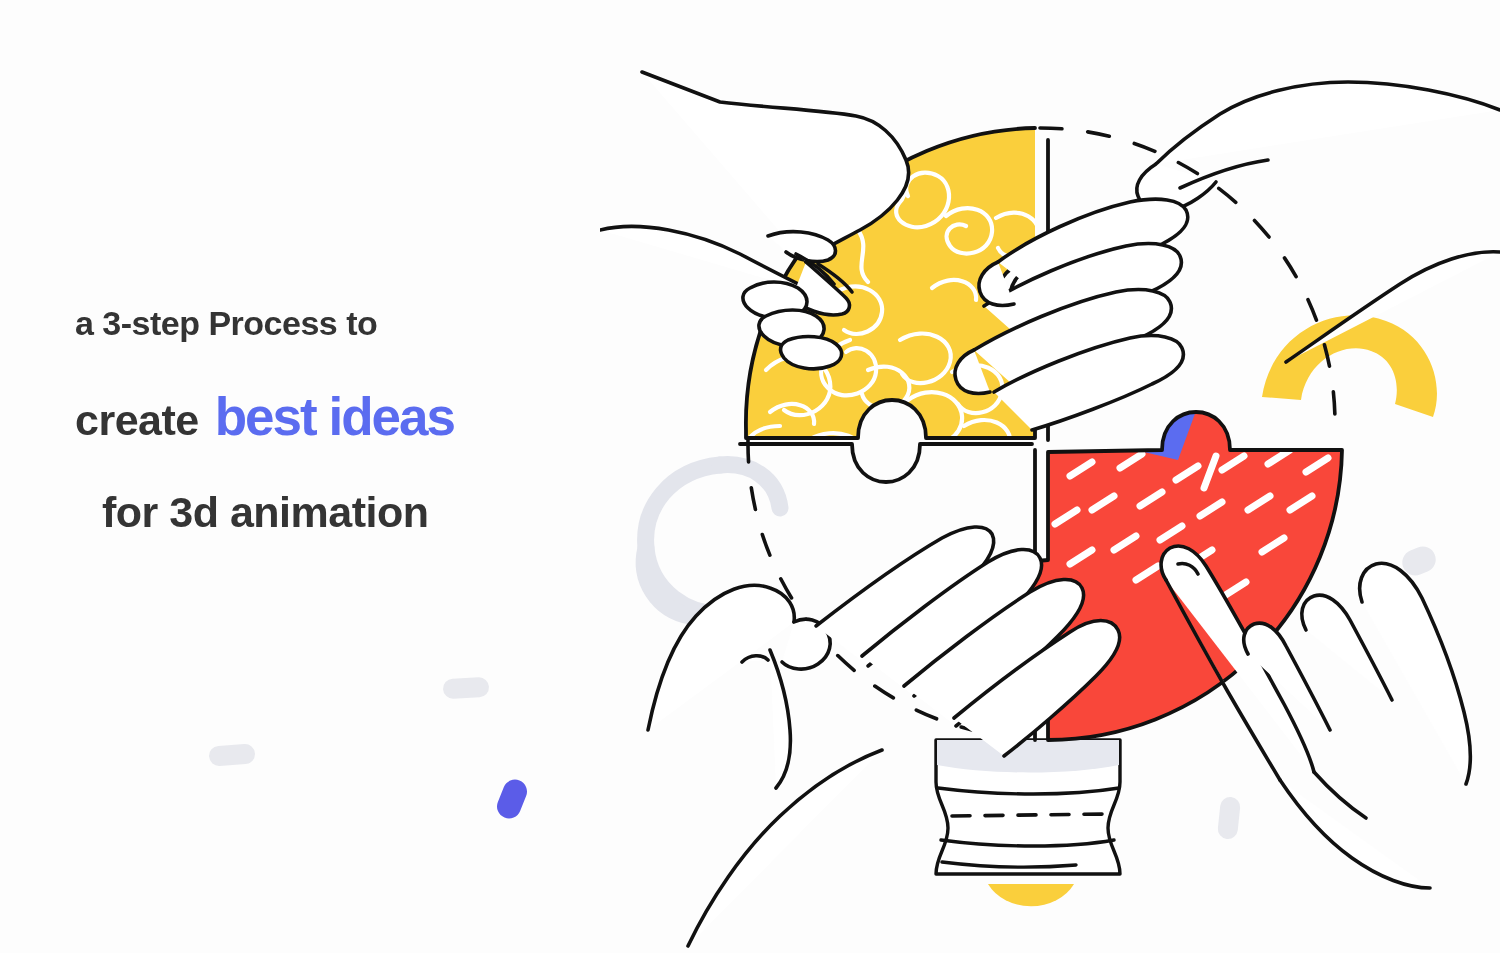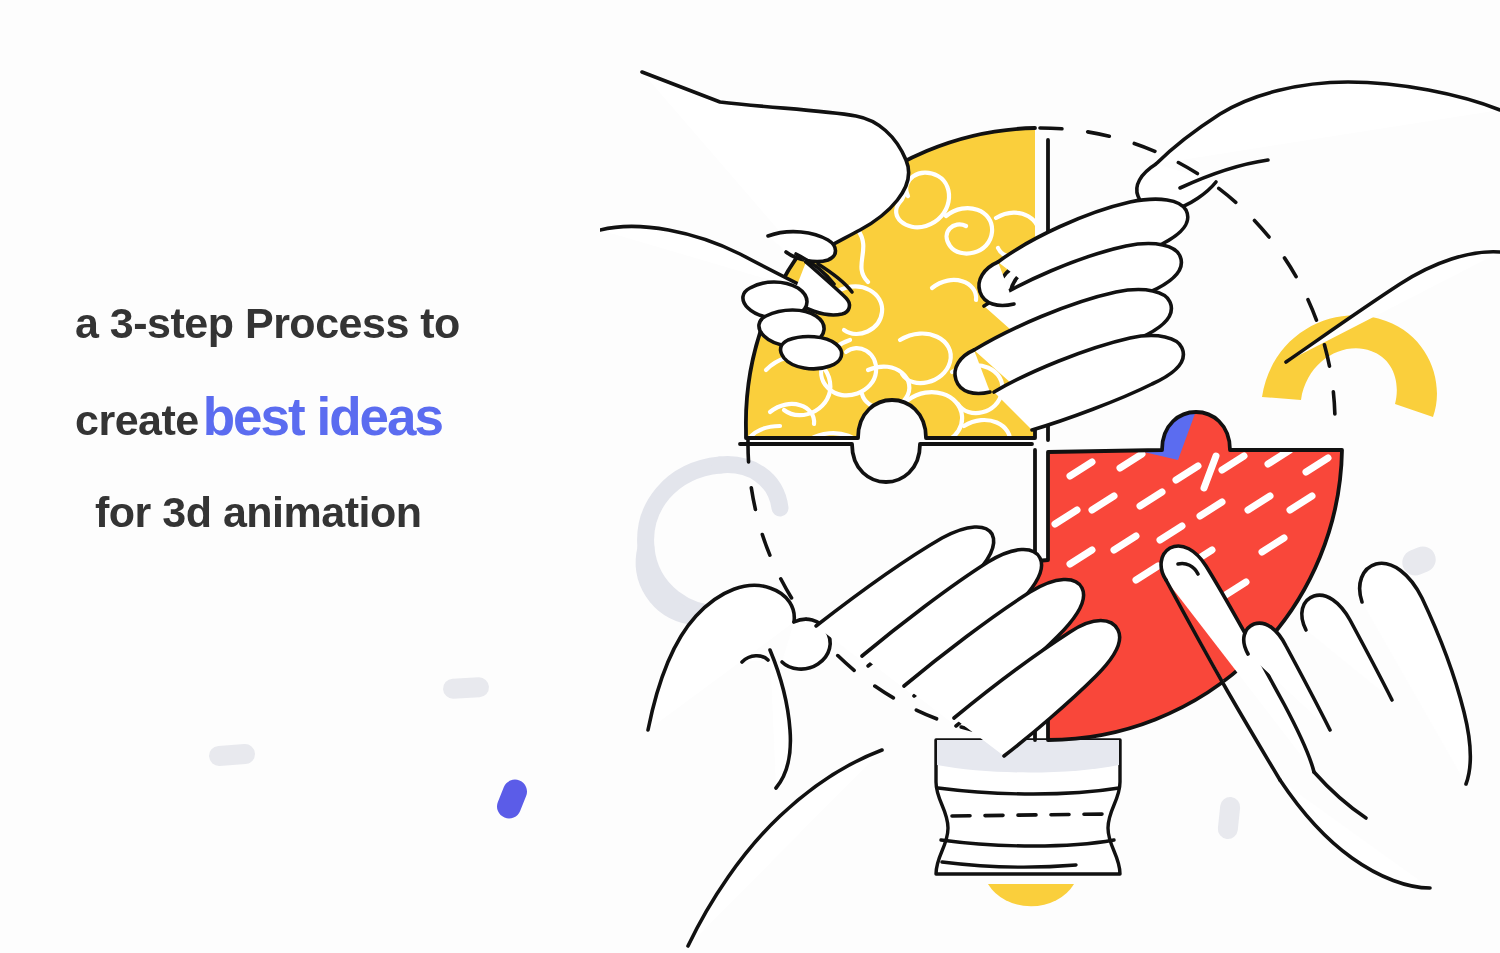--- a/index.html
+++ b/index.html
@@ -28,45 +28,45 @@
     z-index: 5;
   }
   .headline-line {
     font-family: "Liberation Sans", sans-serif;
     font-weight: bold;
     color: #343434;
     letter-spacing: -0.5px;
     white-space: nowrap;
   }
   .line-1 {
-    font-size: 43px;
+    font-size: 34px;
     line-height: 54px;
     margin: 0 0 28px 0;
     padding-left: 3px;
   }
   .line-2 {
     font-size: 43px;
     line-height: 78px;
     margin: 0 0 26px 0;
     padding-left: 3px;
     display: flex;
     align-items: baseline;
-    gap: 4px;
+    gap: 16px;
   }
   .line-2 .accent {
     font-size: 53px;
     color: #5B6CF0;
     font-weight: bold;
     letter-spacing: -2px;
     line-height: 78px;
   }
   .line-3 {
     font-size: 43px;
     line-height: 54px;
-    margin: 9px;
+    margin: 16px;
     padding-left: 14px;
   }
 
   
   .illustration {
     position: absolute;
     left: 600px;
     top: 40px;
     width: 900px;
     height: 913px;

